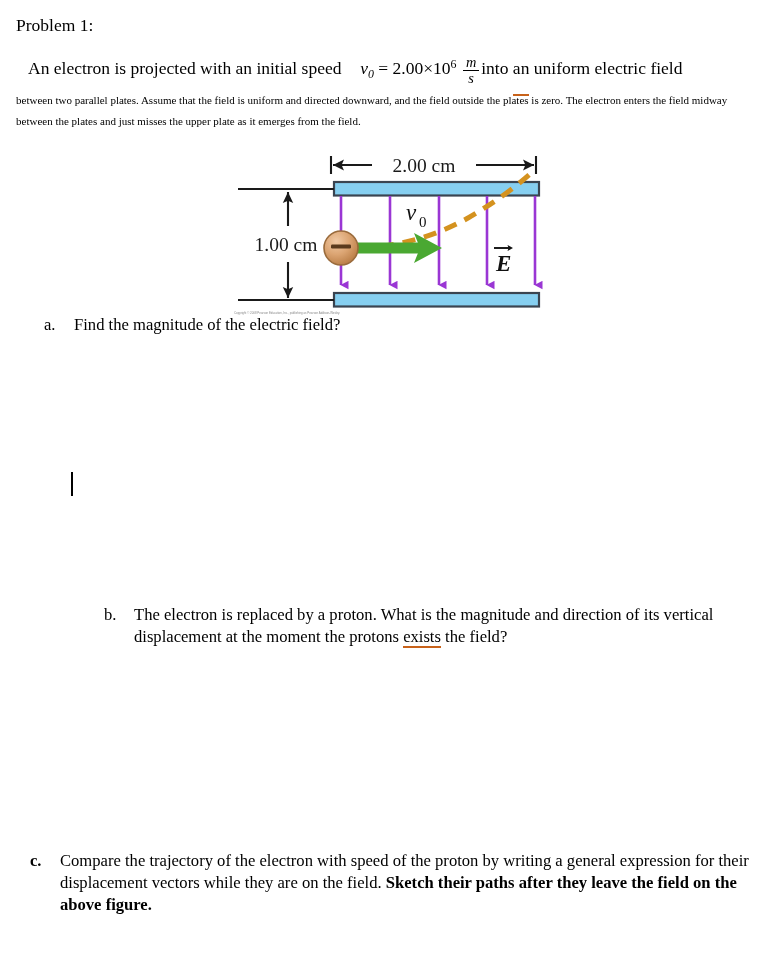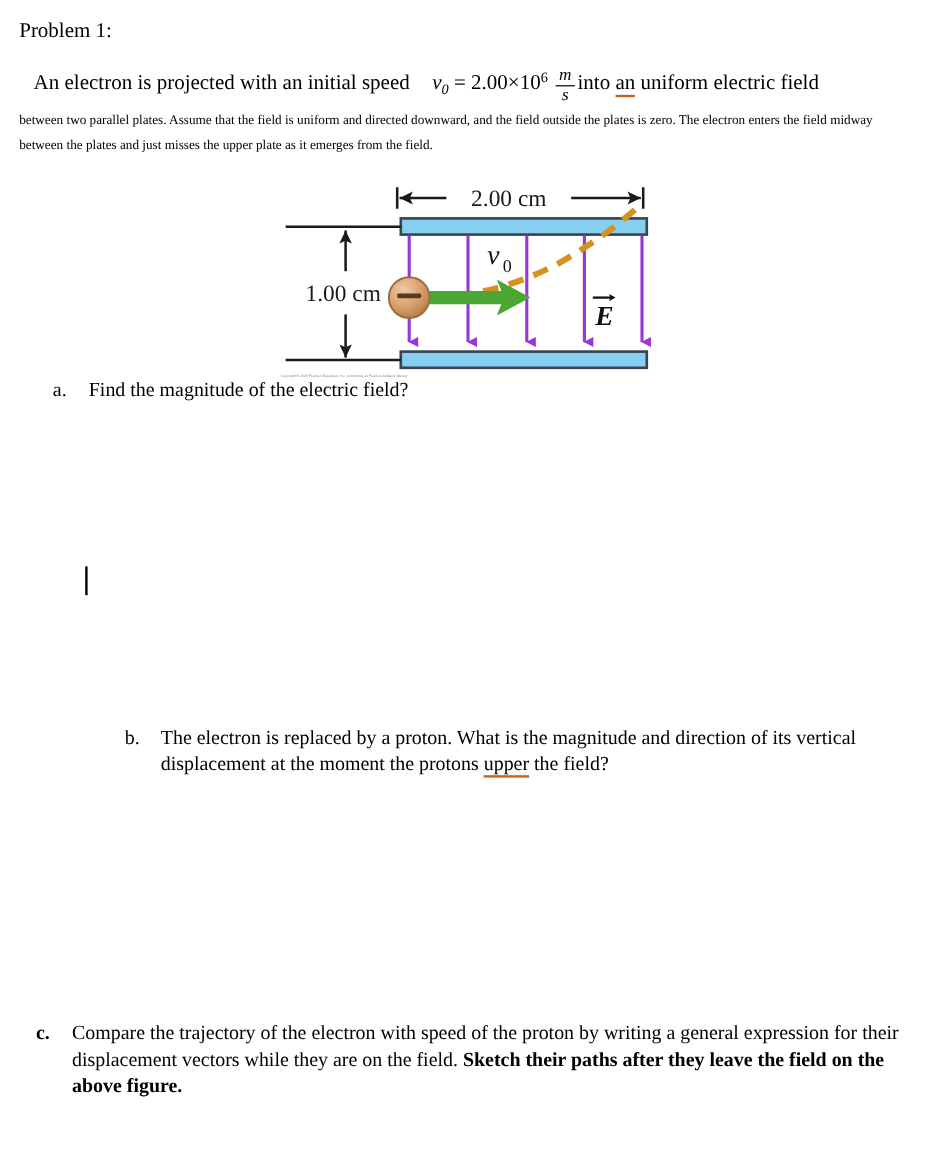--- a/index.html
+++ b/index.html
@@ -80,21 +80,21 @@
   }
   .frac .den {
     display: block;
     font-style: italic;
     font-size: 0.82em;
     border-top: 1.4px solid #000;
     padding: 0 3px;
   }
   .grammar-underline {
     border-bottom: 2.6px double #c8621a;
-    padding-bottom: 1px;
+    padding-bottom: 16px;
   }
   .spell-underline {
     border-bottom: 2.2px solid #c8621a;
     padding-bottom: 0px;
   }
 
   
   .qitem {
     position: absolute;
     font-size: 16.6px;
@@ -242,21 +242,21 @@
 
   <div class="qitem" id="q-a">
     <span class="marker">a.</span>
     <span class="qtext">Find the magnitude of the electric field?</span>
   </div>
 
   <div class="caret"></div>
 
   <div class="qitem" id="q-b">
     <span class="marker">b.</span>
-    <span class="qtext"><span>The electron is replaced by a proton. What is the magnitude and direction of its vertical displacement at the moment the protons </span><span class="spell-underline">upper</span><span> the field?</span></span>
+    <span class="qtext"><span>The electron is replaced by a proton. What is the magnitude and direction of its vertical displacement at the moment the protons </span><span class="spell-underline">exists</span><span> the field?</span></span>
   </div>
 
   <div class="qitem" id="q-c">
     <span class="marker marker-bold">c.</span>
     <span class="qtext"><span>Compare the trajectory of the electron with speed of the proton by writing a general expression for their displacement vectors while they are on the field. </span><span class="b-strong">Sketch their paths after they leave the field on the above figure.</span></span>
   </div>
 
 </div>
 
 </body></html>

